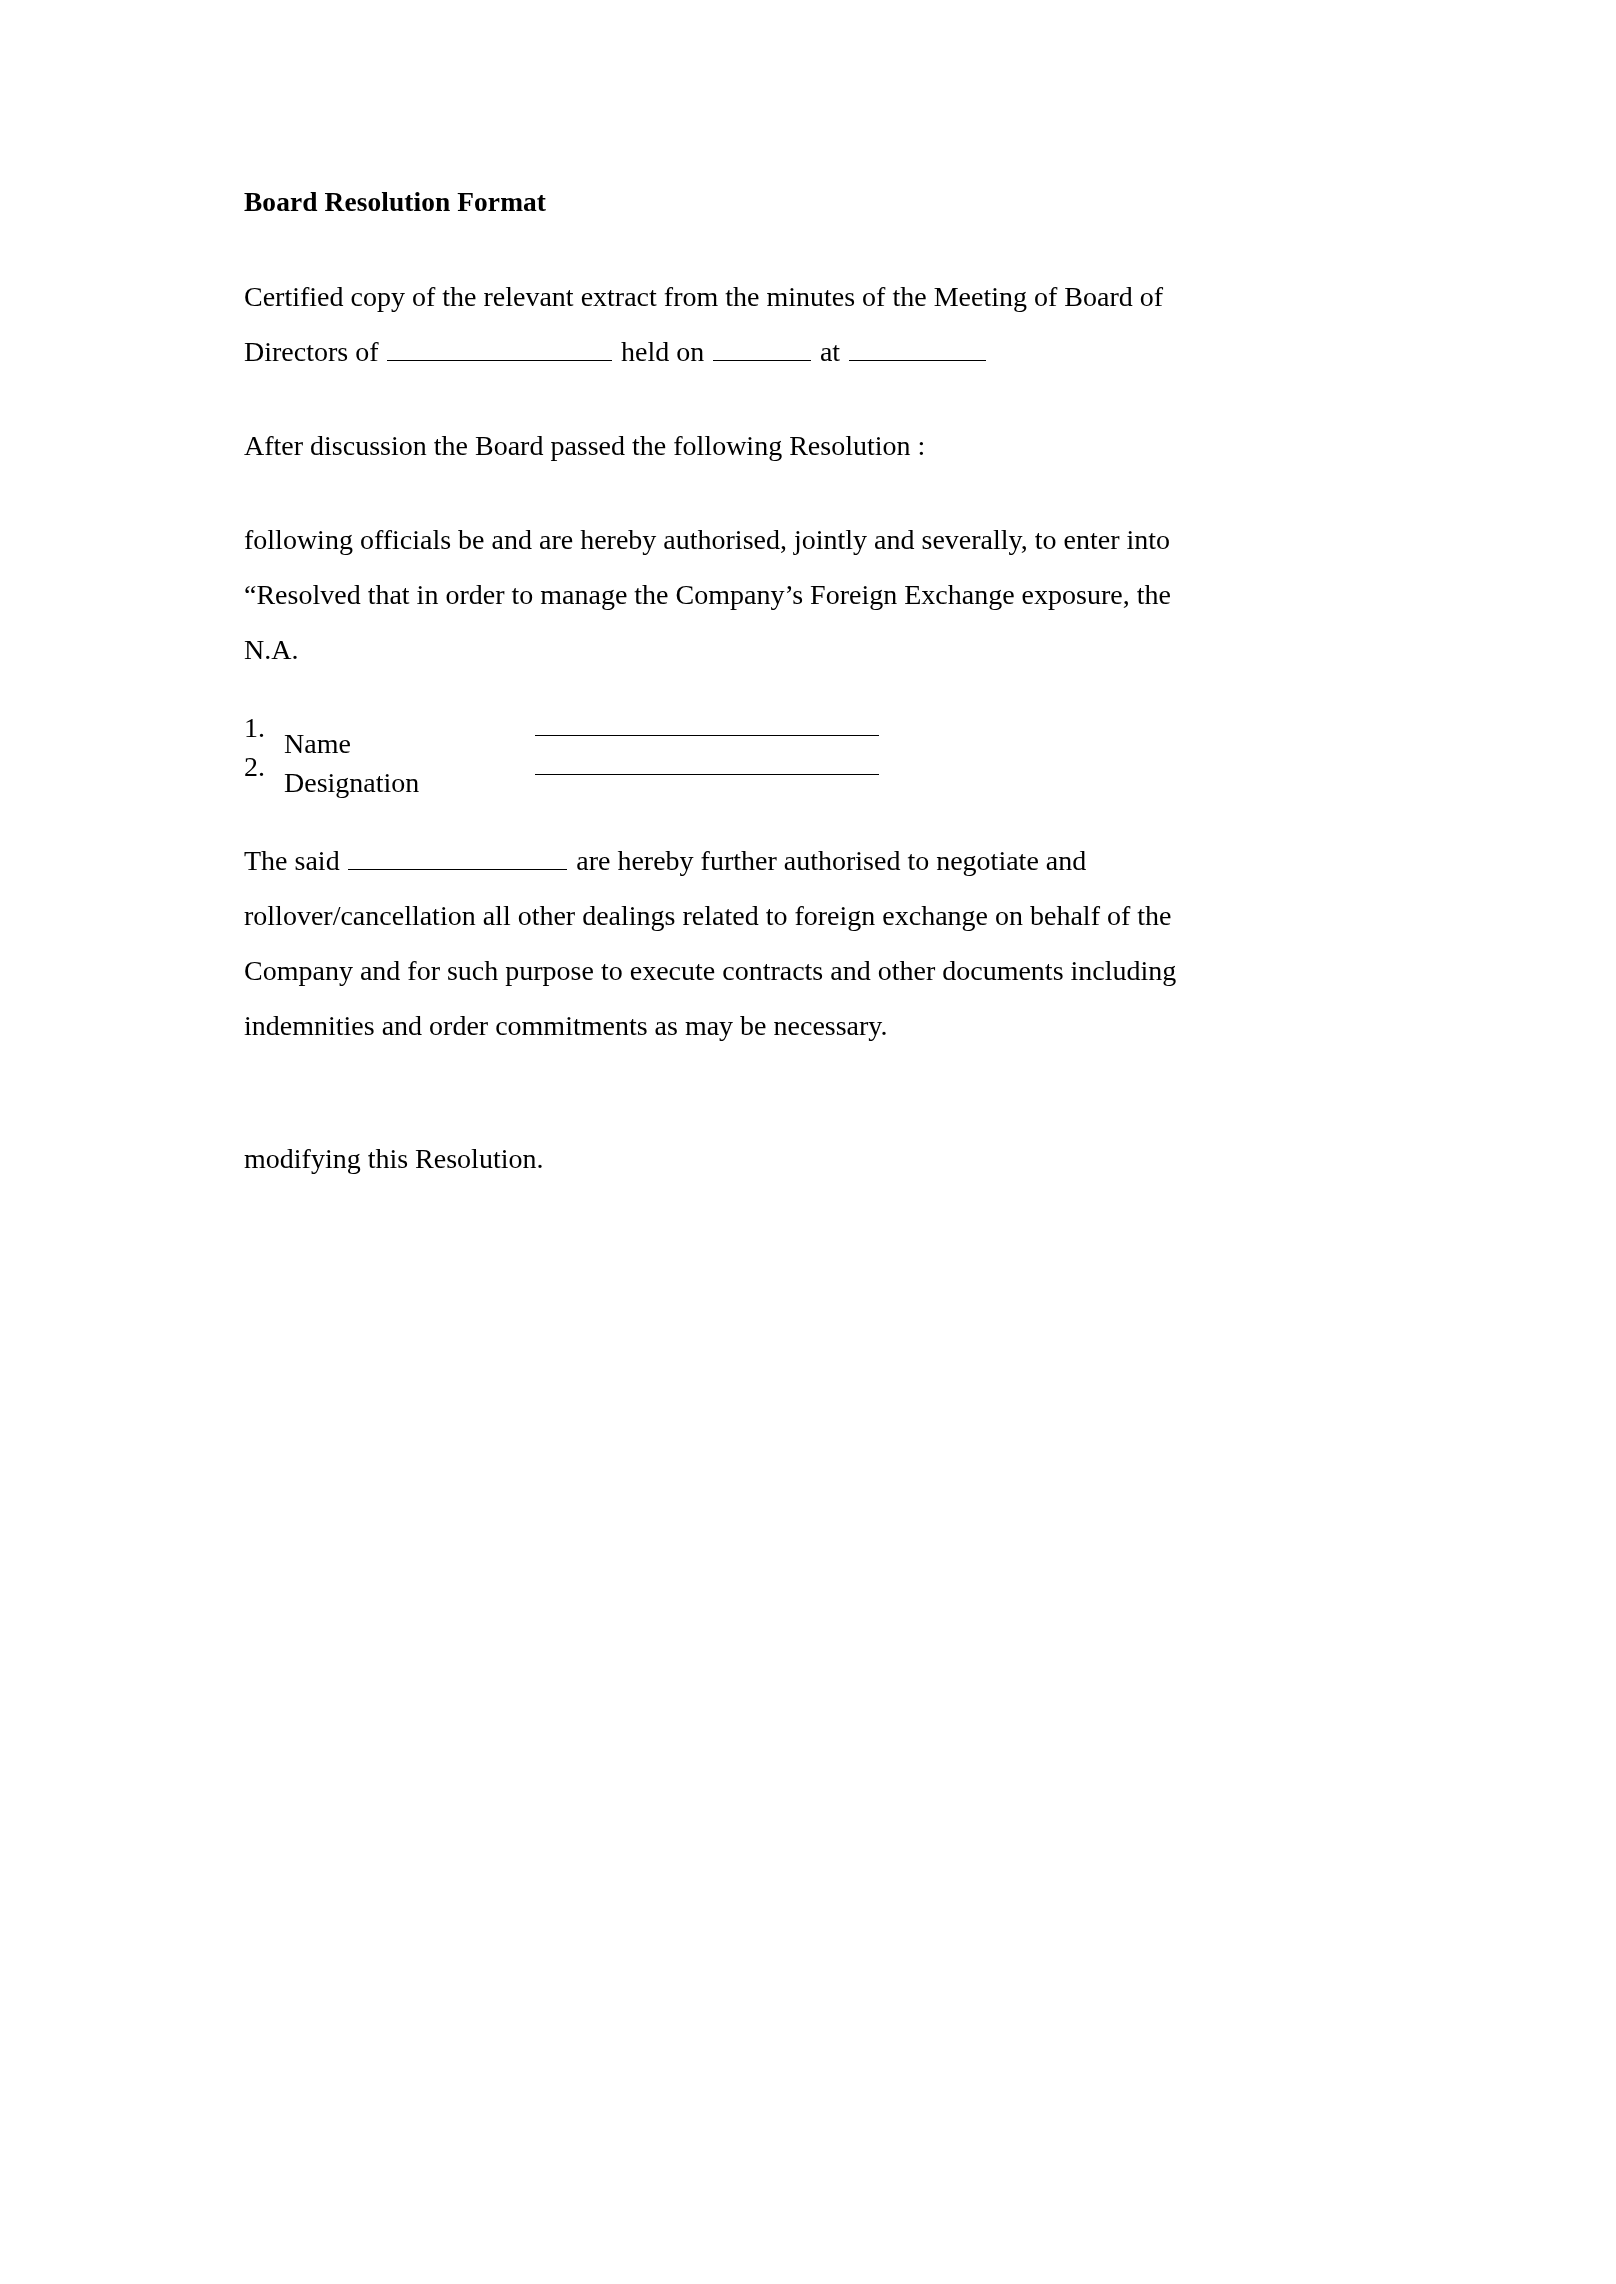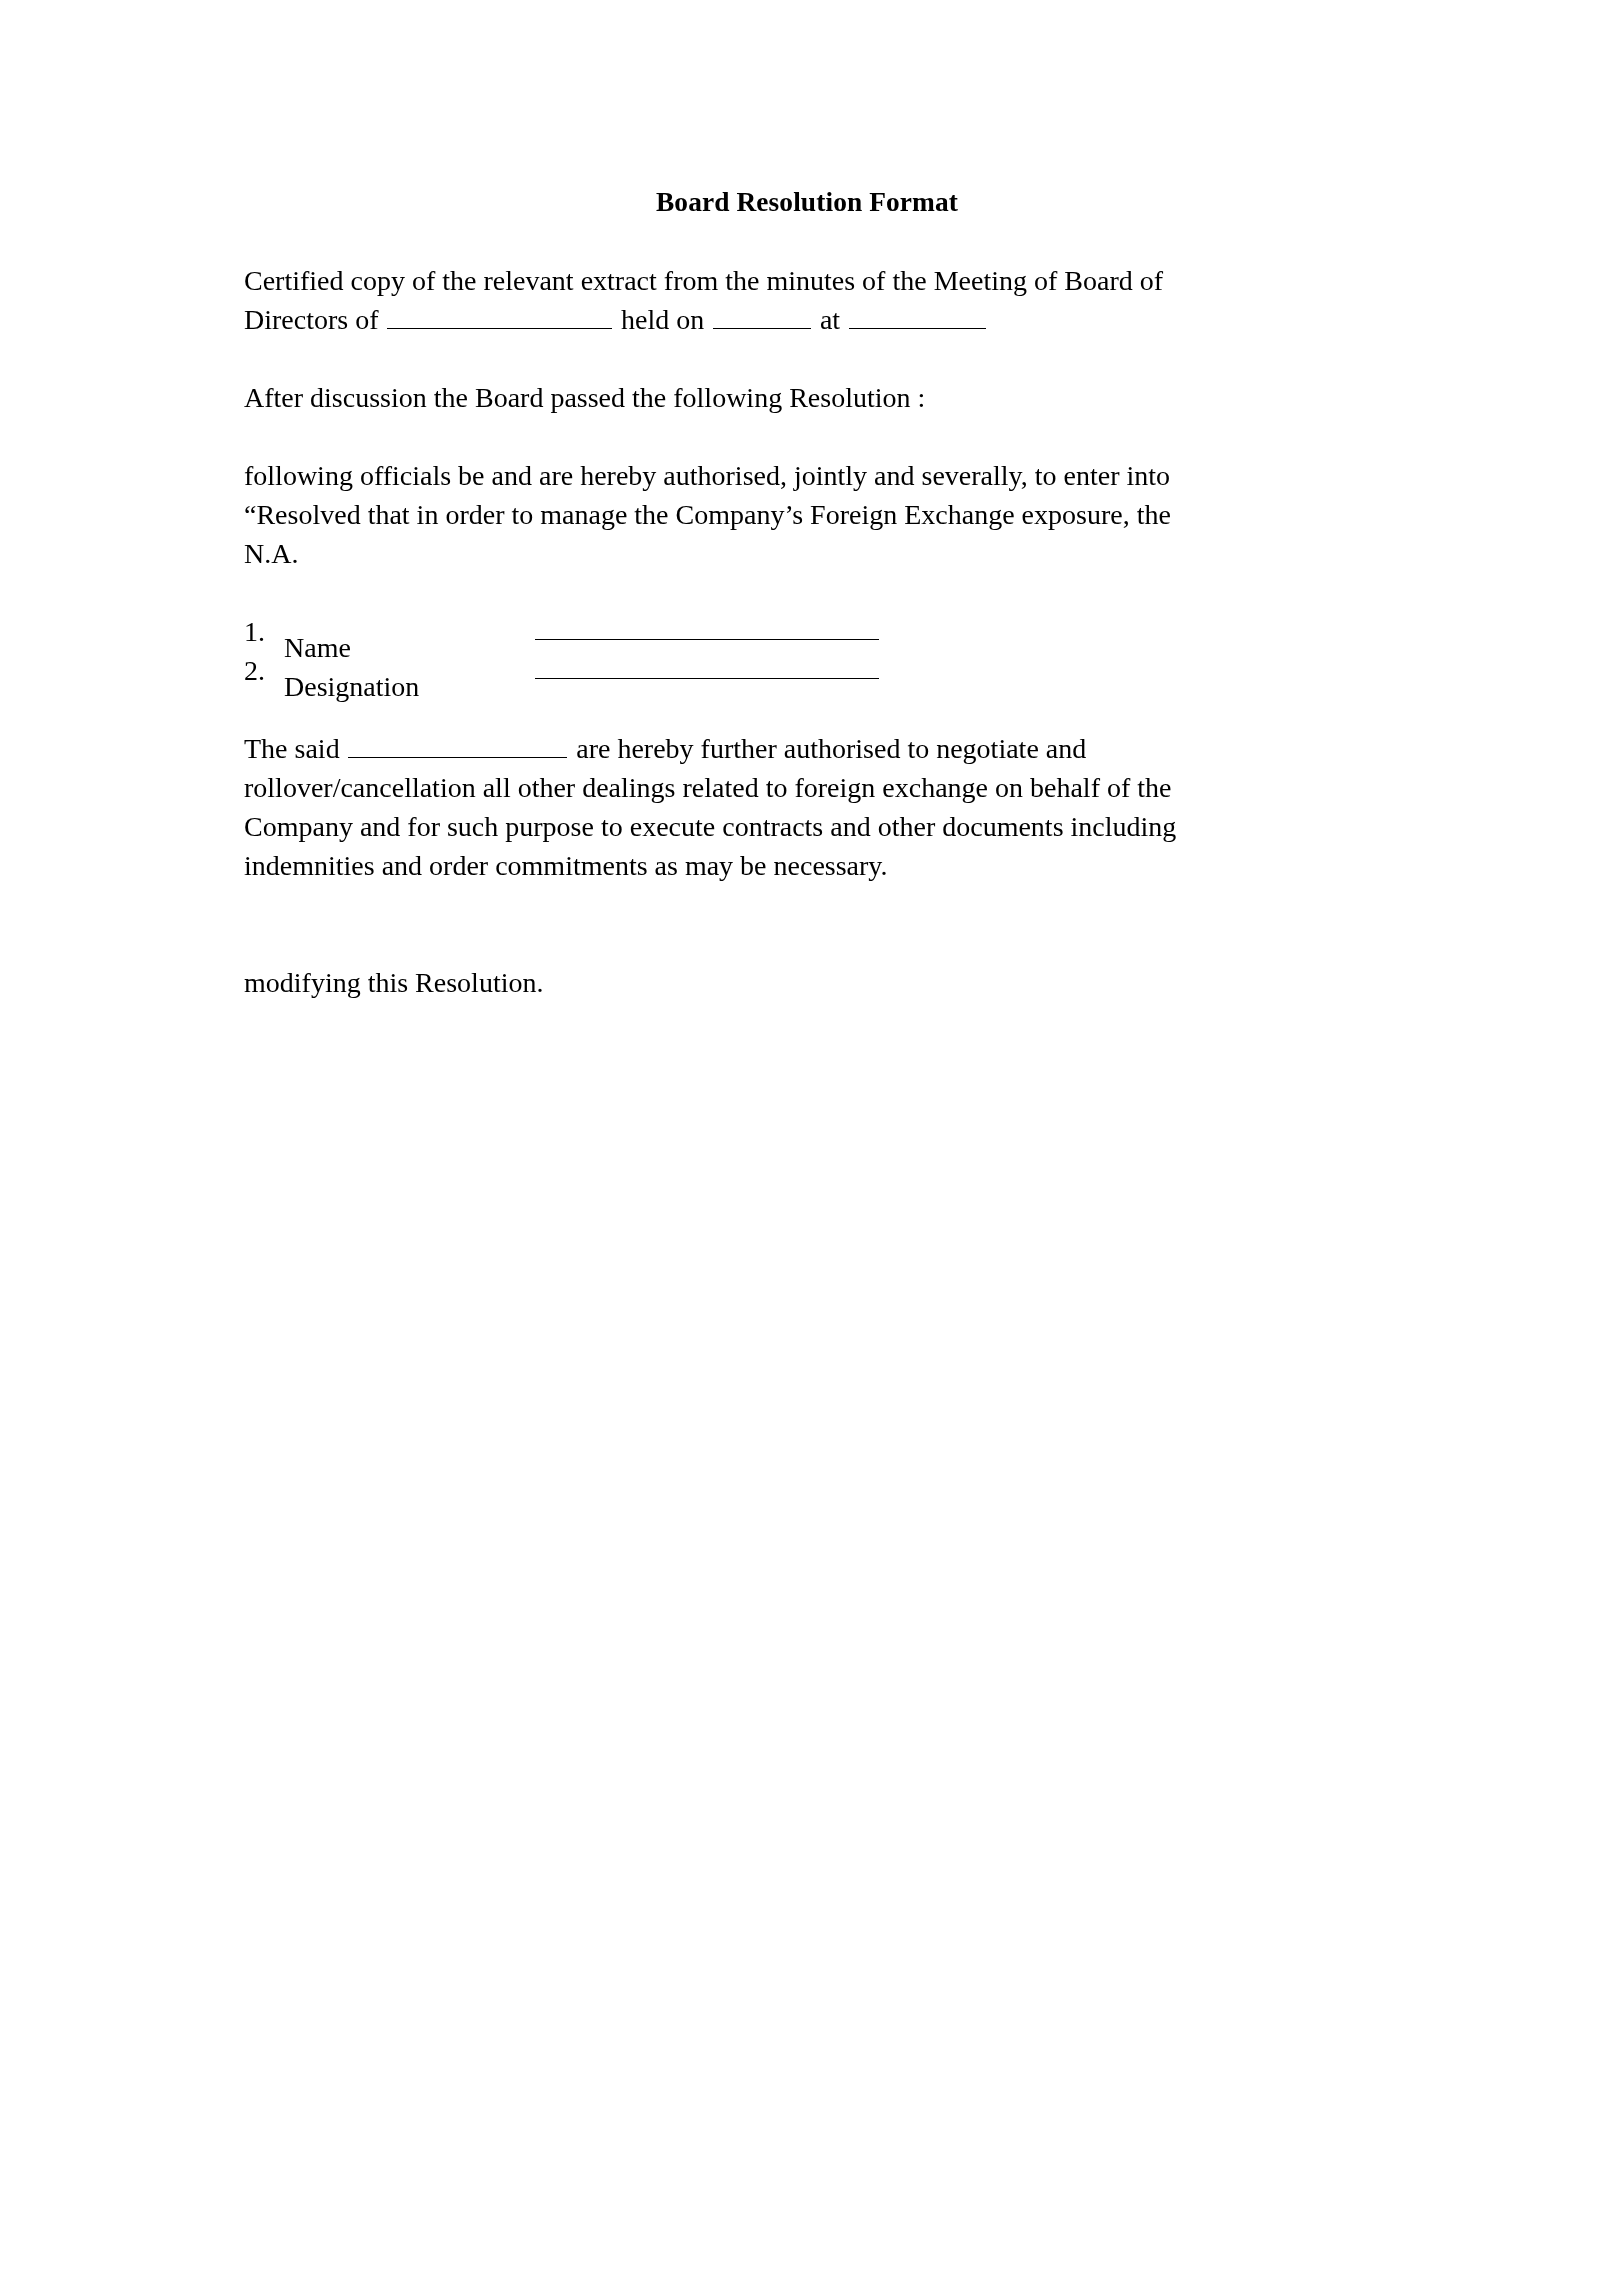--- a/index.html
+++ b/index.html
@@ -23,40 +23,41 @@
   }
   .content {
     position: absolute;
     left: 244px;
     top: 183px;
     width: 1126px;
   }
   .doc-title {
     font-size: 27.4px;
     font-weight: bold;
-    text-align: center;
+    text-align: left;
     line-height: 39px;
     margin: 0 0 0 0;
     padding: 0;
     letter-spacing: 0.1px;
   }
   .spacer-line {
     height: 39px;
   }
   .para {
     font-size: 28px;
     line-height: 39px;
     margin: 0;
     padding: 0;
     text-align: left;
     white-space: normal;
   }
   .para .ln {
     display: block;
     white-space: pre;
+    margin-top: 16px;
   }
   .fill {
     display: inline-block;
     border-bottom: 1.8px solid #000000;
     vertical-align: baseline;
     height: 25.6px;
     margin: 0 1.8px;
   }
   .fill-w1 { width: 225px; }
   .fill-w2 { width: 98px; }

